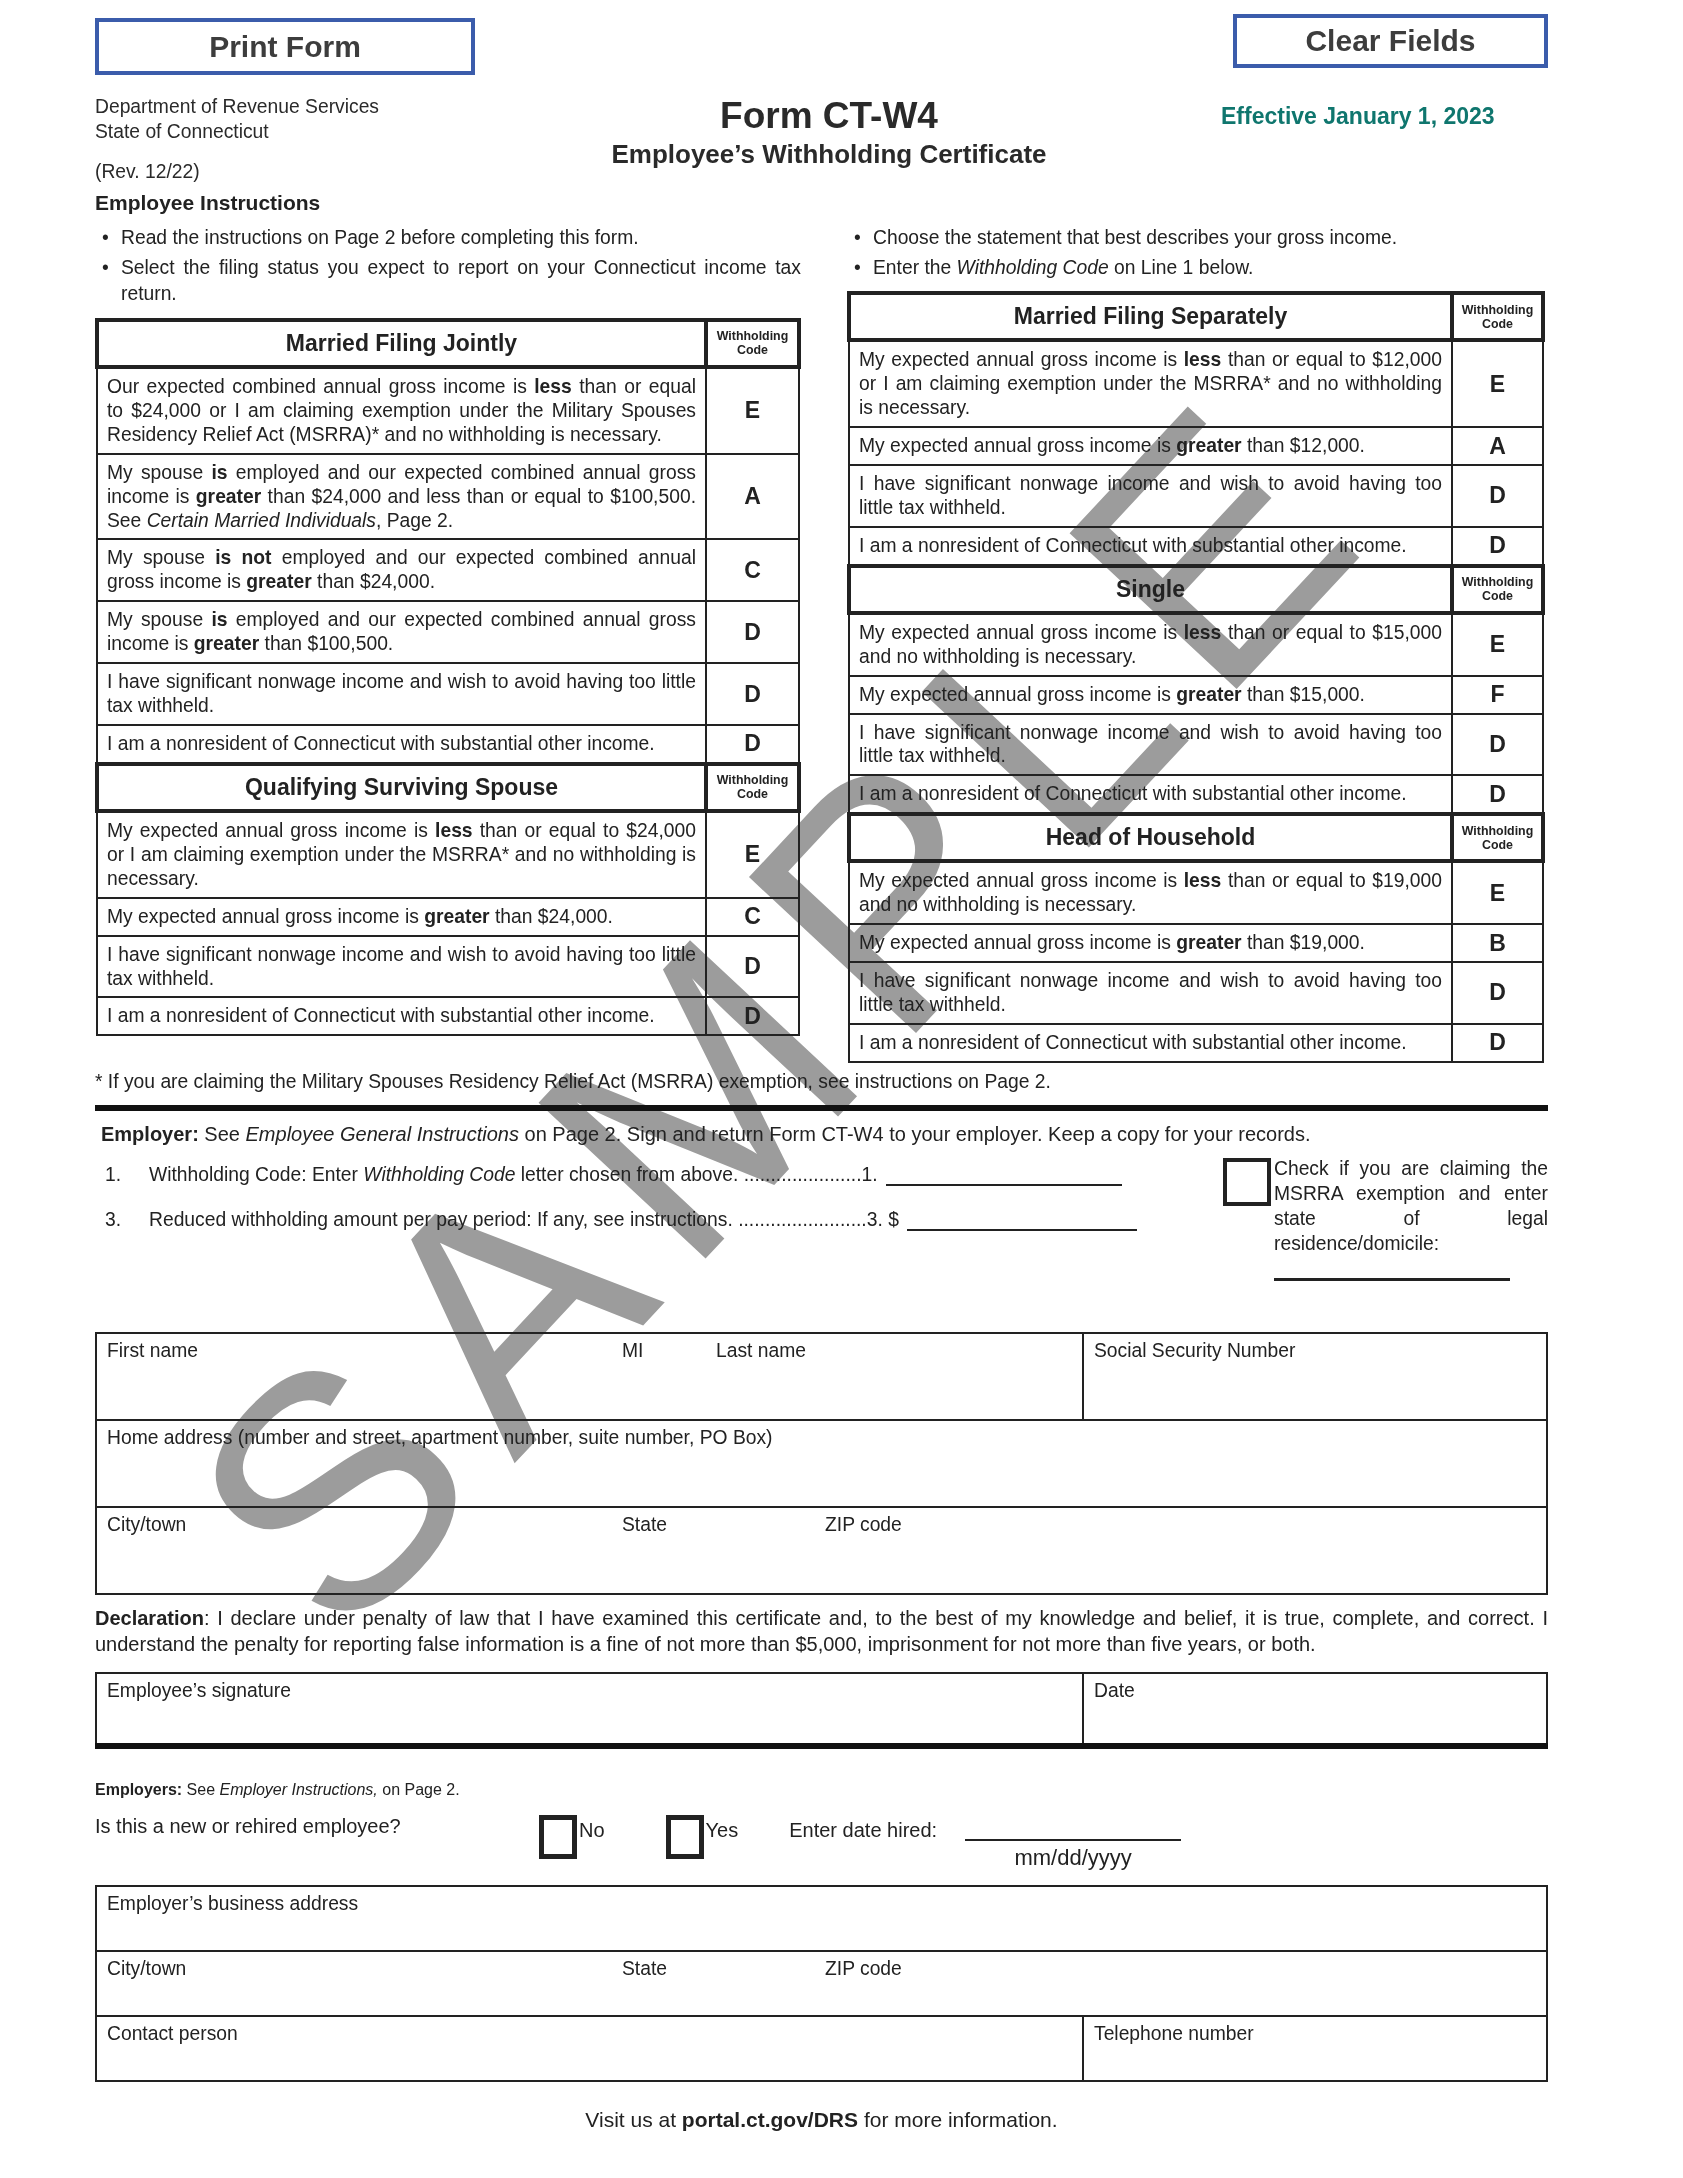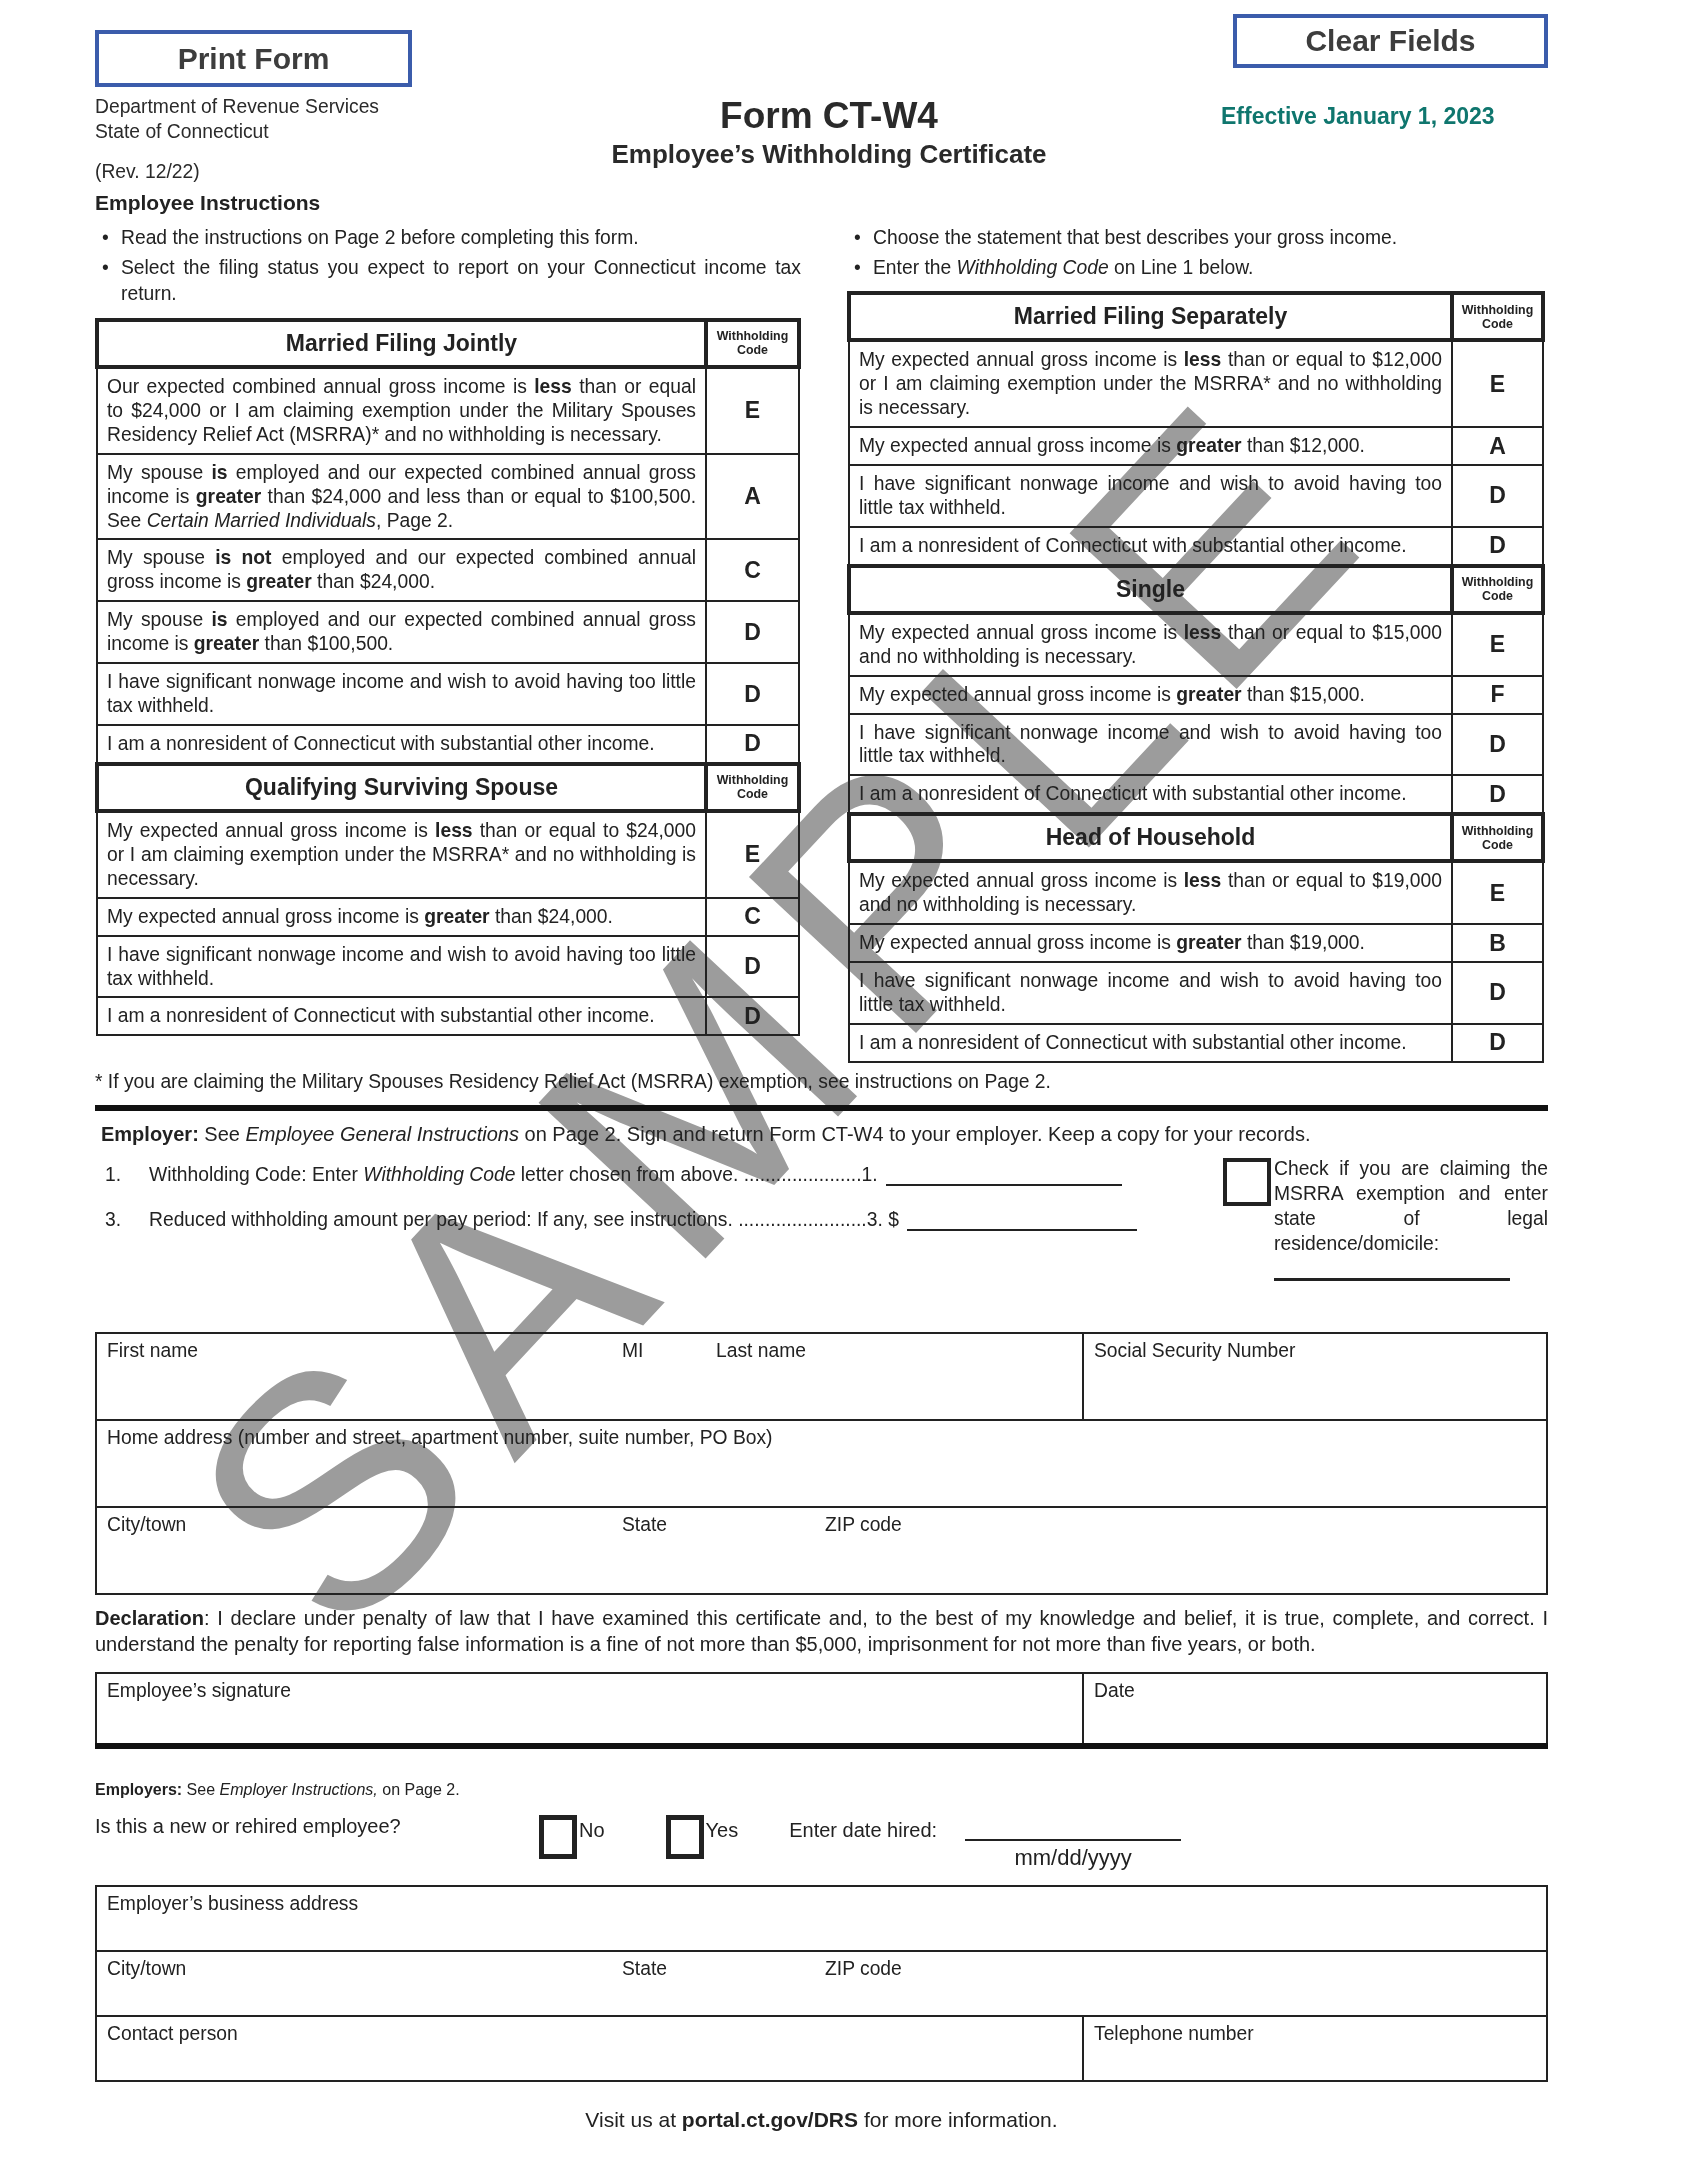--- a/index.html
+++ b/index.html
@@ -7,21 +7,21 @@
         font-family:"Liberation Sans",sans-serif;color:#222;margin:0 auto;}
   .watermark{position:absolute;left:10px;top:842px;width:1544px;text-align:center;
              font-size:332px;letter-spacing:32px;color:#9c9c9c;line-height:1;
              transform:rotate(-47deg);transform-origin:center;z-index:0;white-space:nowrap;}
   .content{position:relative;z-index:1;padding:14px 135px 0 95px;}
 
   
   .topbar{position:relative;height:77px;}
   .btn{position:absolute;background:#fff;border:4px solid #3b5cab;font-weight:bold;
        font-size:30px;color:#3d3d3d;font-family:inherit;cursor:pointer;}
-  .btn.print{left:0;top:16px;width:317px;height:57px;}
+  .btn.print{left:0;top:4px;width:380px;height:57px;}
   .btn.clear{right:0;top:0;width:315px;height:54px;}
 
   
   .headrow{display:flex;margin-top:4px;}
   .agency{width:342px;font-size:19.3px;line-height:1.28;color:#2a2a2a;}
   .rev{margin-top:16px;}
   .titles{flex:1;text-align:center;}
   .ft{font-size:37px;font-weight:bold;color:#2a2a2a;}
   .fs{font-size:26px;font-weight:bold;margin-top:2px;color:#2a2a2a;}
   .eff{width:327px;font-size:23px;font-weight:bold;padding-top:8px;color:#0f766e;}

